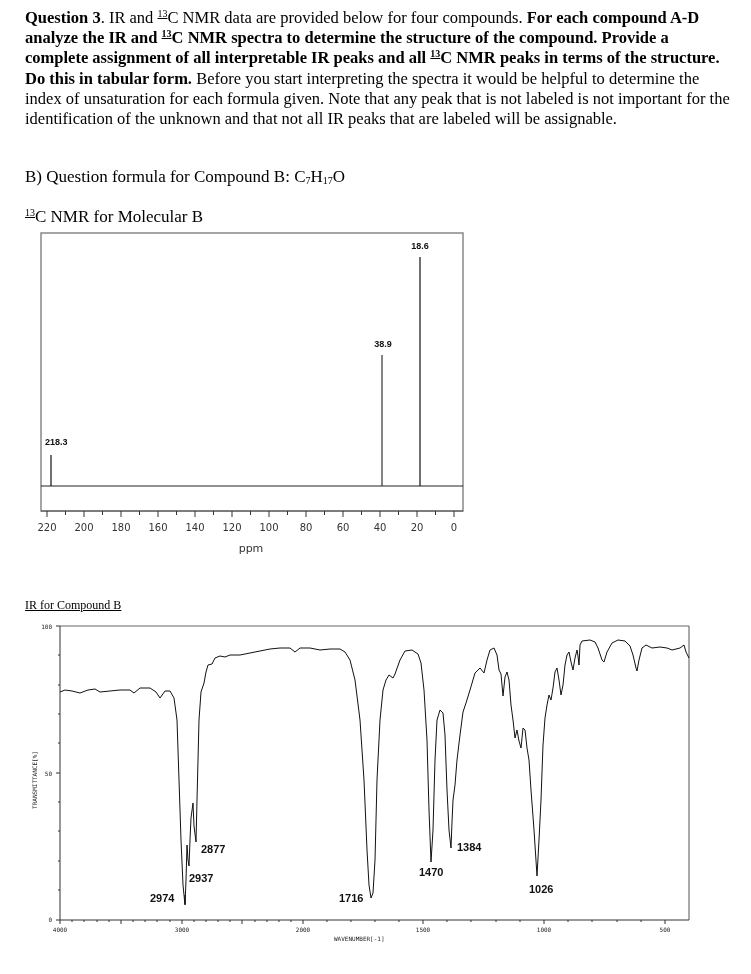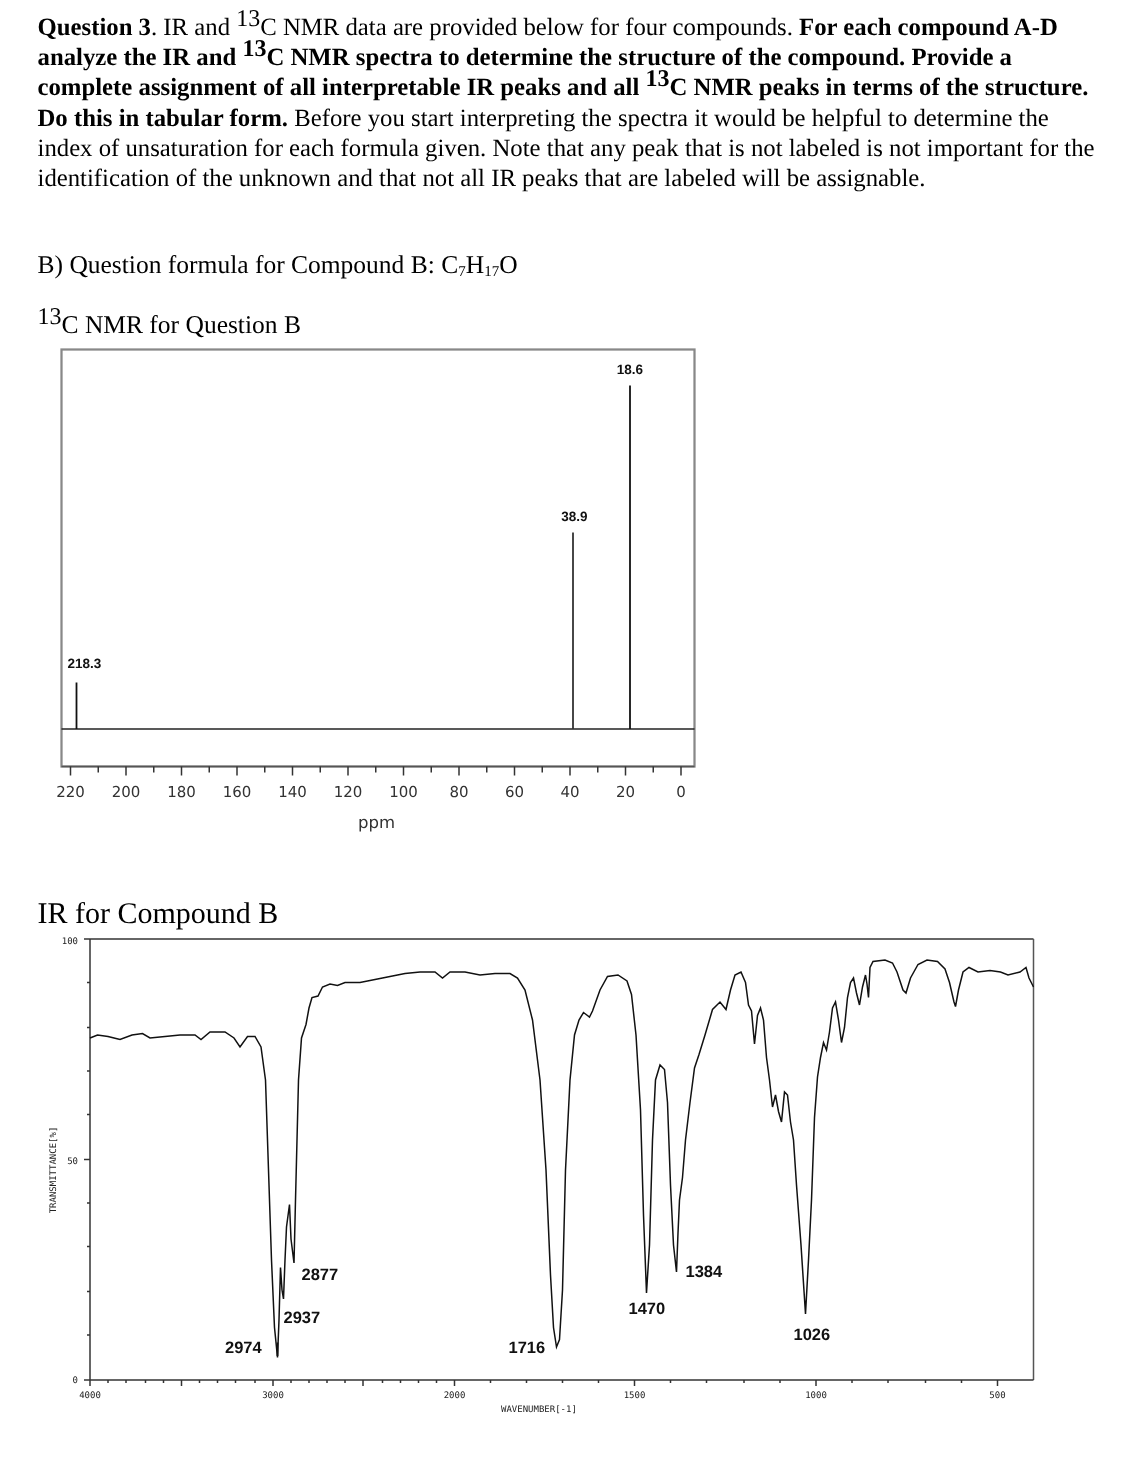--- a/index.html
+++ b/index.html
@@ -1,38 +1,38 @@
 <!DOCTYPE html>
 <html><head>
 <meta charset="utf-8">
 <style>
   html, body { margin:0; padding:0; background:#fff; }
   body { width:751px; height:974px; position:relative; overflow:hidden; font-family:"Liberation Serif", serif; color:#000; }
   .para { position:absolute; left:25px; top:8px; width:705px; font-size:16.5px; line-height:20.2px; }
   .para b { font-weight:bold; }
-  sup { font-size:16px; vertical-align:6px; line-height:0; }
+  sup { font-size:10px; vertical-align:6px; line-height:0;text-decoration:underline; }
   sub { font-size:10px; vertical-align:-2px; line-height:0; }
   .formula { position:absolute; left:25px; top:167px; font-size:17px; }
   .nmr-title { position:absolute; left:25px; top:207px; font-size:17px; }
-  .ir-title { position:absolute; left:25px; top:598px; font-size:20px; }
+  .ir-title { position:absolute; left:25px; top:598px; font-size:12px;text-decoration:underline; }
   svg { position:absolute; left:0; top:0; }
   .tick-label { font-family:"DejaVu Sans", sans-serif; font-size:10px; fill:#333; }
   .peak-label { font-family:"Liberation Sans", sans-serif; font-size:9px; font-weight:bold; fill:#111; }
   .ir-peak { font-family:"Liberation Sans", sans-serif; font-size:11px; font-weight:bold; fill:#111; }
   .ir-tick { font-family:"DejaVu Sans Mono", monospace; font-size:6px; fill:#222; }
   .ppm { font-family:"DejaVu Sans", sans-serif; font-size:11px; fill:#333; }
 </style>
 </head>
 <body>
 
 <div class="para"><b>Question 3</b><span>. IR and </span><sup>13</sup><span>C NMR data are provided below for four compounds. </span><b>For each compound A-D analyze the IR and </b><b><sup>13</sup></b><b>C NMR spectra to determine the structure of the compound. Provide a complete assignment of all interpretable IR peaks and all </b><b><sup>13</sup></b><b>C NMR peaks in terms of the structure. Do this in tabular form.</b><span> Before you start interpreting the spectra it would be helpful to determine the index of unsaturation for each formula given. Note that any peak that is not labeled is not important for the identification of the unknown and that not all IR peaks that are labeled will be assignable.</span></div>
 
 <div class="formula"><span>B) Question formula for Compound B: C</span><sub>7</sub><span>H</span><sub>17</sub><span>O</span></div>
 
-<div class="nmr-title"><sup>13</sup><span>C NMR for Question B</span></div>
+<div class="nmr-title"><sup>13</sup><span>C NMR for Molecular B</span></div>
 
 <div class="ir-title">IR for Compound B</div>
 
 <svg width="751" height="974">
 
   <g>
     <rect x="41" y="233" width="422" height="278" fill="none" stroke="#888" stroke-width="1.5"></rect>
     <line x1="41" y1="486" x2="463" y2="486" stroke="#222" stroke-width="1"></line>
     <line x1="41" y1="511" x2="463" y2="511" stroke="#555" stroke-width="1"></line>
     <g stroke="#333" stroke-width="1">

